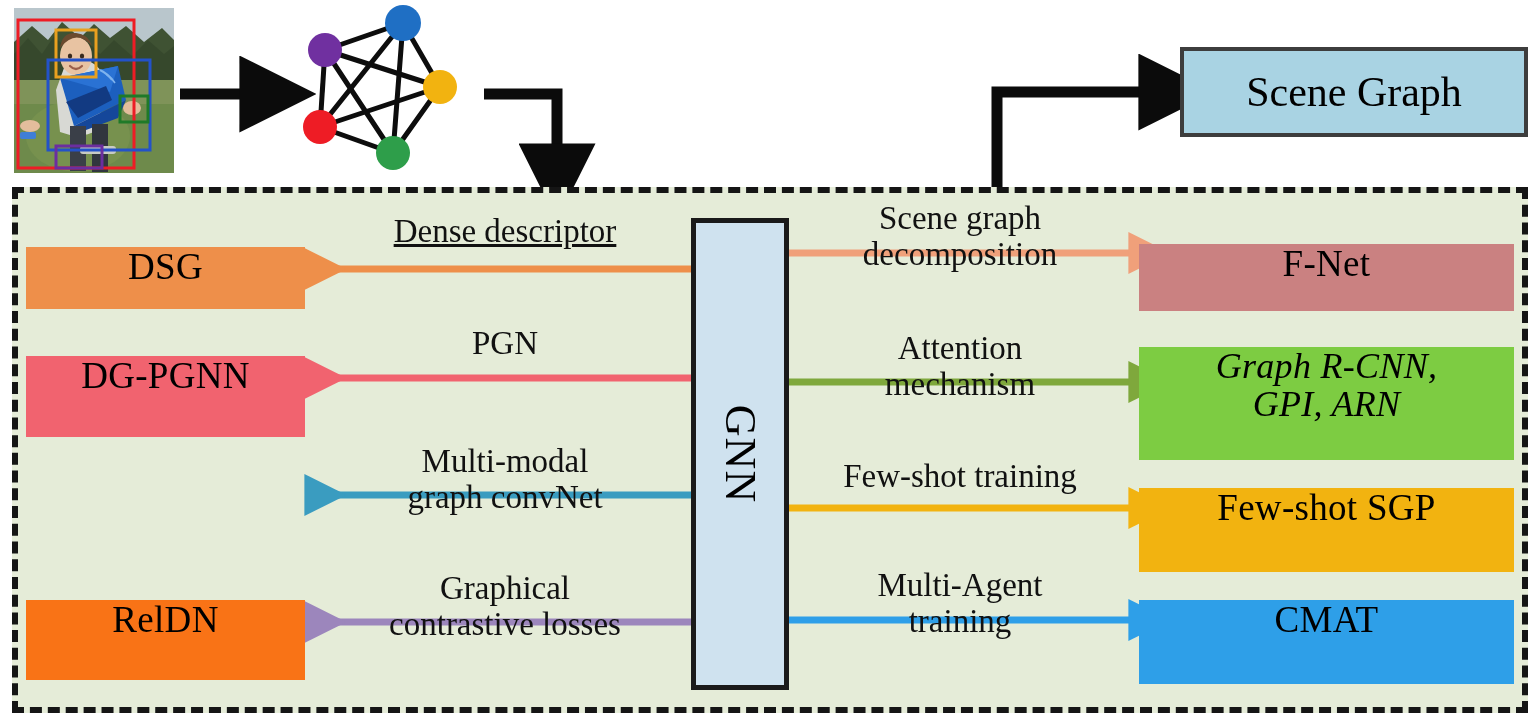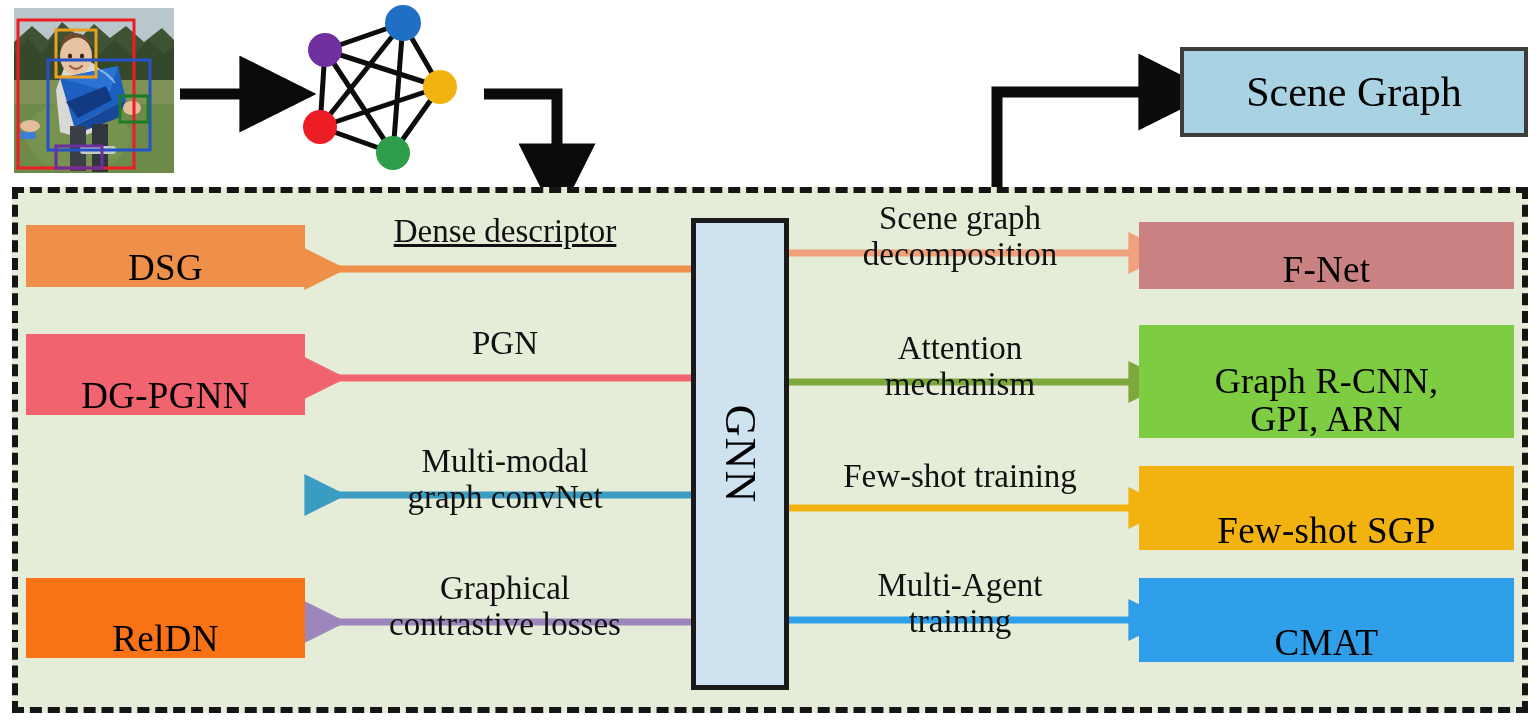--- a/index.html
+++ b/index.html
@@ -25,28 +25,29 @@
     left: 12px; top: 187px;
     width: 1516px; height: 526px;
     background: #e5ecd8;
     border: 6px dashed #151515;
     box-sizing: border-box;
   }
 
   
   .method-box {
     display: flex;
-    align-items: flex-end;
+    align-items: flex-start;
     justify-content: center;
     text-align: center;
     color: #000;
     line-height: 1.06;
     font-size: 37px;
     letter-spacing: .3px;
     box-sizing: border-box;
+    margin-top: 22px;
   }
   .method-box.two-line { font-size: 36px; }
 
   
   #gnn-box {
     left: 691px; top: 218px;
     width: 98px; height: 472px;
     background: #cfe2ef;
     border: 5px solid #1a1a1a;
     box-sizing: border-box;
@@ -235,21 +236,21 @@
   <div class="abs method-box" style="left:26px; top:334px; width:279px; height:81px; background:#f1636f;">
     <span>DG-PGNN</span>
   </div>
   <div class="abs method-box" style="left:26px; top:578px; width:279px; height:80px; background:#f97316;">
     <span>RelDN</span>
   </div>
 
   <div class="abs method-box" style="left:1139px; top:222px; width:375px; height:67px; background:#ca8181;">
     <span>F-Net</span>
   </div>
-  <div class="abs method-box two-line" style="left:1139px; top:325px; width:375px; height:113px; background:#7dcc42; white-space:pre-line;">
+  <div class="abs method-box two-line" style="left:1139px; top:325px; width:375px; height:113px; background:#7dcc42; white-space:pre-line;font-style:italic;">
     <span>Graph R-CNN,
 GPI,  ARN</span>
   </div>
   <div class="abs method-box" style="left:1139px; top:578px; width:375px; height:84px; background:#2e9fe8;">
     <span>CMAT</span>
   </div>
   <div class="abs method-box" style="left:1139px; top:466px; width:375px; height:84px; background:#f2b310;">
     <span>Few-shot SGP</span>
   </div>
 

